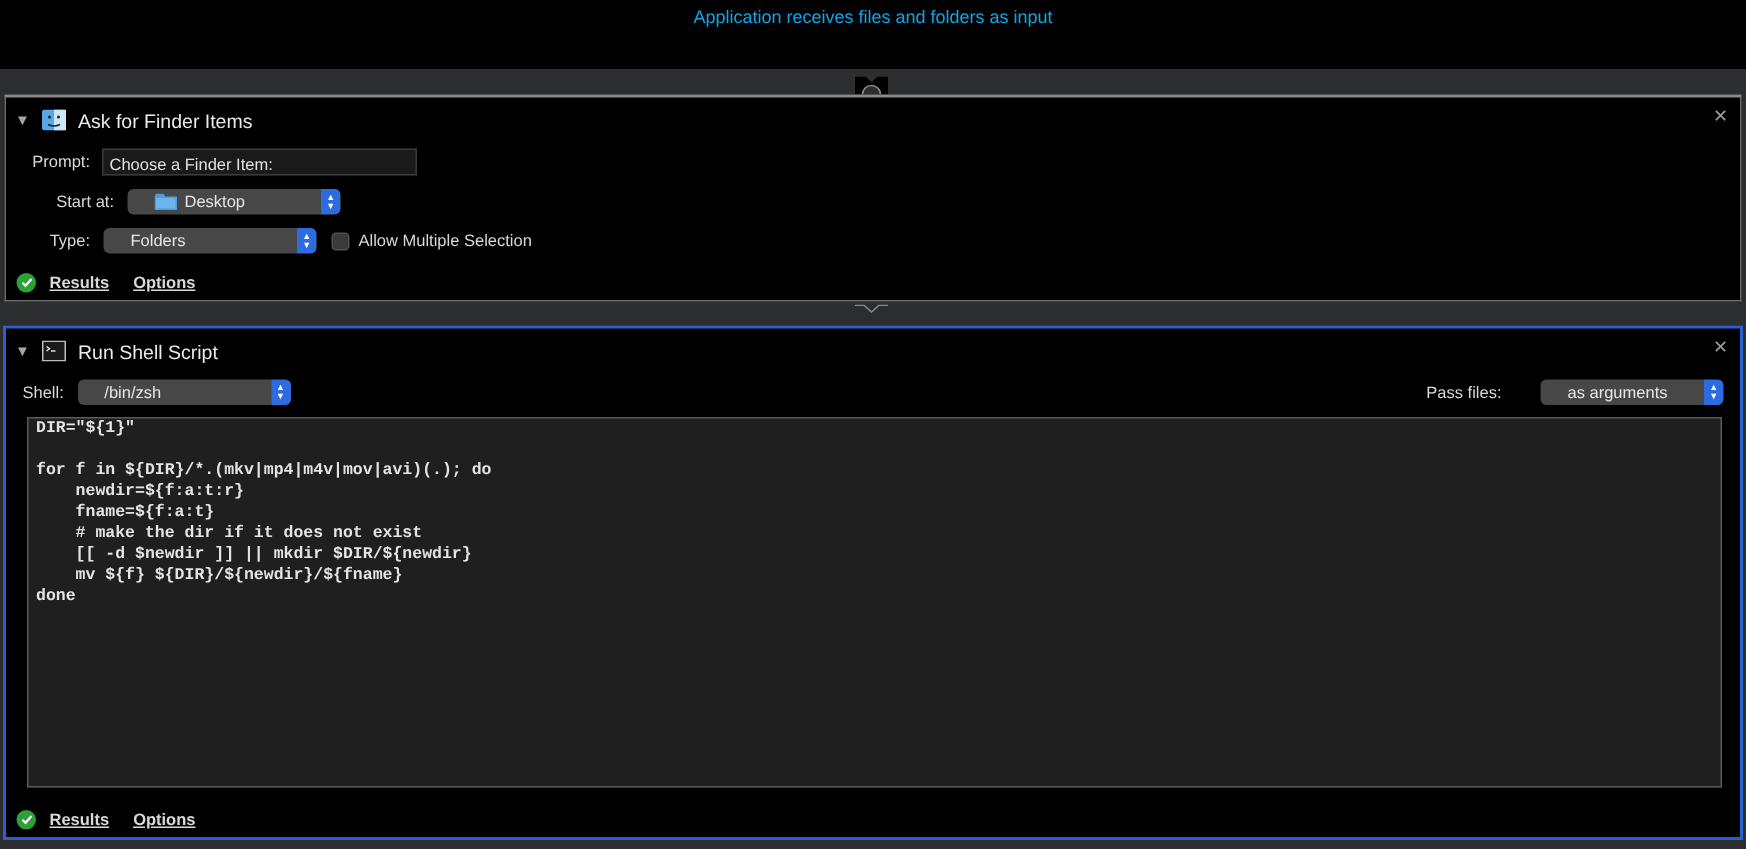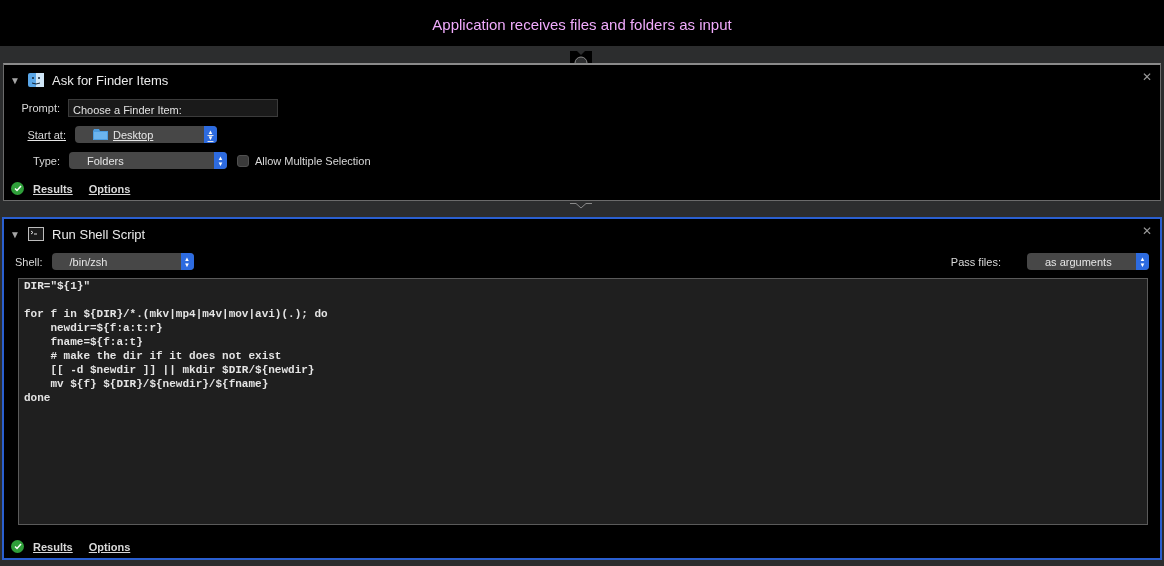--- a/index.html
+++ b/index.html
@@ -1,20 +1,20 @@
 <!DOCTYPE html>
 <html><head>
 <meta charset="utf-8">
 <style>
   * { box-sizing: border-box; margin: 0; padding: 0; }
   html, body { width: 1164px; height: 566px; background: #000; overflow: hidden; }
   body { font-family: "Liberation Sans", sans-serif; color: #e6e6e6; position: relative; }
 
   .header-bar { position: absolute; left: 0; top: 0; width: 1164px; height: 46px; background: #000; text-align: center; }
-  .header-bar span { display: inline-block; margin-top: 16px; font-size: 15px; color: #f0abfc; }
+  .header-bar span { display: inline-block; margin-top: 4px; font-size: 12px; color: #0ea5e9; }
 
   .workflow-bg { position: absolute; left: 0; top: 46px; width: 1164px; height: 520px; background: #2c2d2e; }
 
   .action { position: absolute; background: #000; }
   .action.a1 { left: 3px; top: 63px; width: 1158px; height: 138px; border: 1px solid #6b6b6b; border-top: 2px solid #8a8a8a; }
   .action.a2 { left: 2px; top: 217px; width: 1160px; height: 343px; border: 2px solid #2a5fd0; }
 
   .connector { position: absolute; width: 22px; height: 14px; }
   .connector.c1 { left: 570px; top: 51px; }
   .connector.c2 { left: 570px; top: 203px; }
@@ -71,37 +71,37 @@
   </div>
   <span class="close-x">✕</span>
 
   <div class="row" style="left:14px; top:34px;">
     <span class="label" style="width:42px;">Prompt:</span>
     <div class="textfield" style="margin-left:8px; width:210px;">
       <span>Choose a Finder Item:</span>
     </div>
   </div>
 
-  <div class="row" style="left:20px; top:61px;text-decoration:underline;">
+  <div class="row" style="left:30px; top:61px;">
     <span class="label" style="width:42px;">Start at:</span>
     <div class="popup" style="margin-left:9px; width:142px;">
       <span class="val">
         <svg width="15" height="12" viewBox="0 0 15 12" style="margin-right:5px;">
           <path d="M0 2 L0 11 L15 11 L15 2 L7 2 L6 0 L1 0 Z" fill="#4d9de0"></path>
           <rect x="1" y="3" width="13" height="7" fill="#6cb4ee"></rect>
         </svg>
         <span>Desktop</span>
       </span>
       <span class="arrows">▲<br>▼</span>
     </div>
   </div>
 
   <div class="row" style="left:14px; top:87px;">
     <span class="label" style="width:42px;">Type:</span>
-    <div class="popup" style="margin-left:9px; width:158px;">
+    <div class="popup" style="margin-left:9px; width:142px;">
       <span class="val">Folders</span>
       <span class="arrows">▲<br>▼</span>
     </div>
     <span class="checkbox"></span>
     <span class="label">Allow Multiple Selection</span>
   </div>
 
   <div class="footer" style="left:7px; top:117px;">
     <span class="check-icon">
       <svg width="8" height="7" viewBox="0 0 8 7">

